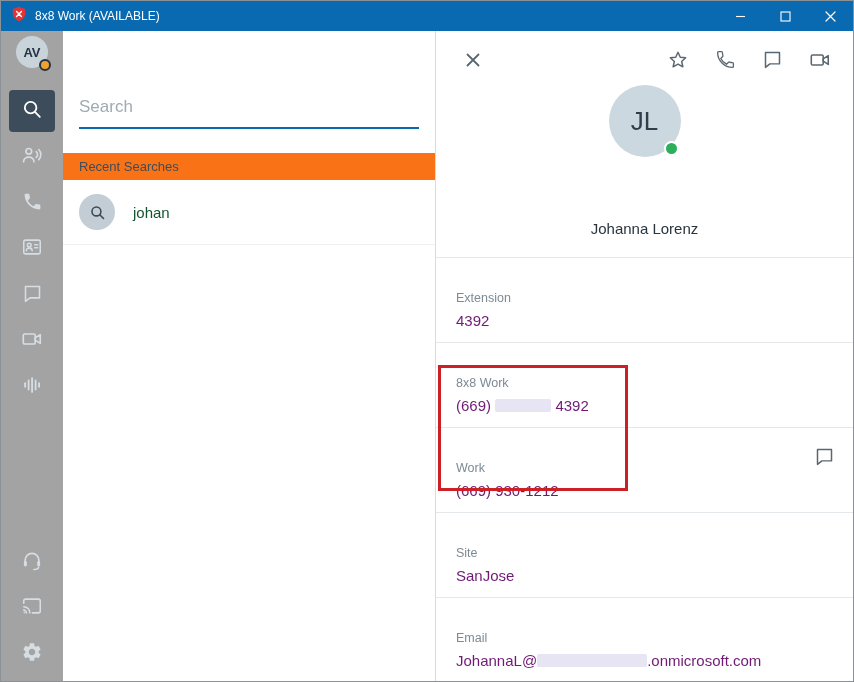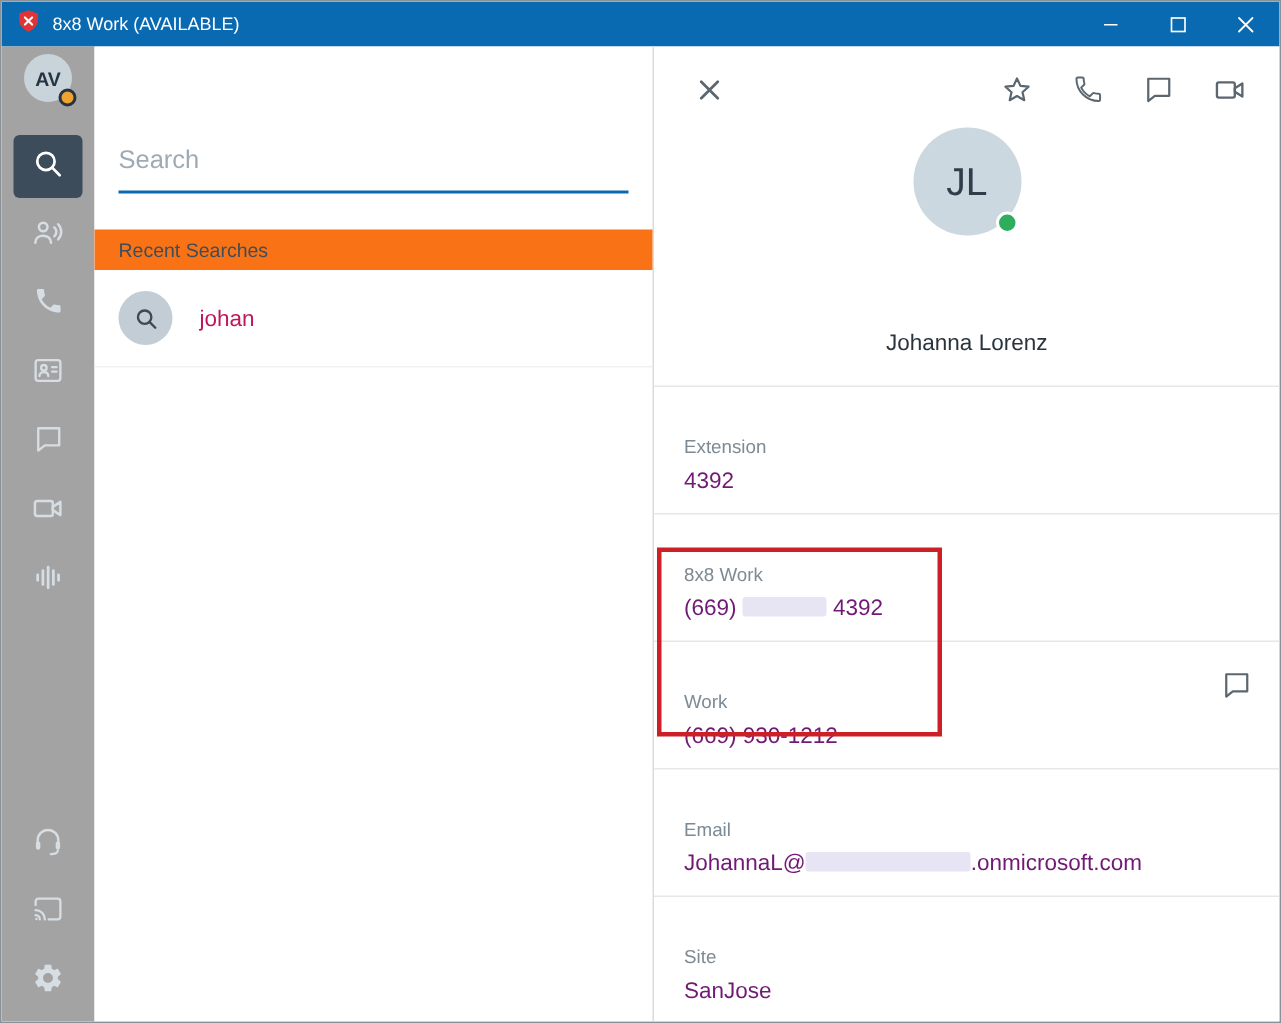--- a/index.html
+++ b/index.html
@@ -40,21 +40,21 @@
   .nav-item.selected { background:#3d4c5a; color:#ffffff; }
   .nav-bottom { margin-top:auto; display:flex; flex-direction:column; align-items:center; padding-bottom:6px; }
   
   .search-panel { width:373px; background:#fff; border-right:1px solid #d8dcdf; display:flex; flex-direction:column; flex-shrink:0; }
   .search-box { margin:60px 16px 0; border-bottom:2px solid #0a6ab1; }
   .search-input { width:100%; border:none; outline:none; font-size:17px; padding:6px 0 10px; color:#333; font-family:inherit; background:transparent; }
   .search-input::placeholder { color:#9fabb4; }
   .recent-header { margin-top:24px; background:#f97316; padding:6px 16px; font-size:13px; color:#3e4d59; }
   .recent-item { display:flex; align-items:center; gap:18px; padding:14px 16px; border-bottom:1px solid #eef1f3; cursor:pointer; }
   .recent-avatar { width:36px; height:36px; border-radius:50%; background:#c2cdd5; color:#3c4a55; display:flex; align-items:center; justify-content:center; }
-  .recent-text { font-size:15px; color:#be185d; }
+  .recent-text { font-size:15px; color:#14532d; }
   
   .detail-panel { flex:1; background:#fff; display:flex; flex-direction:column; }
   .detail-header { display:flex; align-items:center; justify-content:space-between; padding:18px 22px 0 26px; }
   .detail-actions { display:flex; gap:26px; }
   .icon-btn { background:none; border:none; padding:0; color:#5b6770; cursor:pointer; display:flex; }
   .profile { display:flex; flex-direction:column; align-items:center; margin-top:14px;gap:31px; }
   .profile-avatar {
     position:relative; width:72px; height:72px; border-radius:50%;
     background:#ccd8e0; color:#2f3e4a; font-size:26px;
     display:flex; align-items:center; justify-content:center;
@@ -290,29 +290,29 @@
           <div class="field-label">Work</div>
           <div class="field-value">(669) 930-1212</div>
           <button class="icon-btn row-action">
             <svg width="21" height="21" viewBox="0 0 24 24" fill="none" stroke="#5b6770" stroke-width="1.7" stroke-linejoin="round">
                 <path d="M4 4 h16 v13 h-11 l-5 4 z"></path>
               </svg>
           </button>
         </div>
 
         <div class="field-row">
+          <div class="field-label">Site</div>
+          <div class="field-value">SanJose</div>
+        </div>
+
+        <div class="field-row">
           <div class="field-label">Email</div>
           <div class="field-value">
             <span>JohannaL@</span><span class="redact email"></span><span>.onmicrosoft.com</span>
           </div>
         </div>
 
-        <div class="field-row">
-          <div class="field-label">Site</div>
-          <div class="field-value">SanJose</div>
-        </div>
-
       </div>
     </section>
   </div>
 
   <div class="annotation"></div>
 </div>
 
 </body></html>

